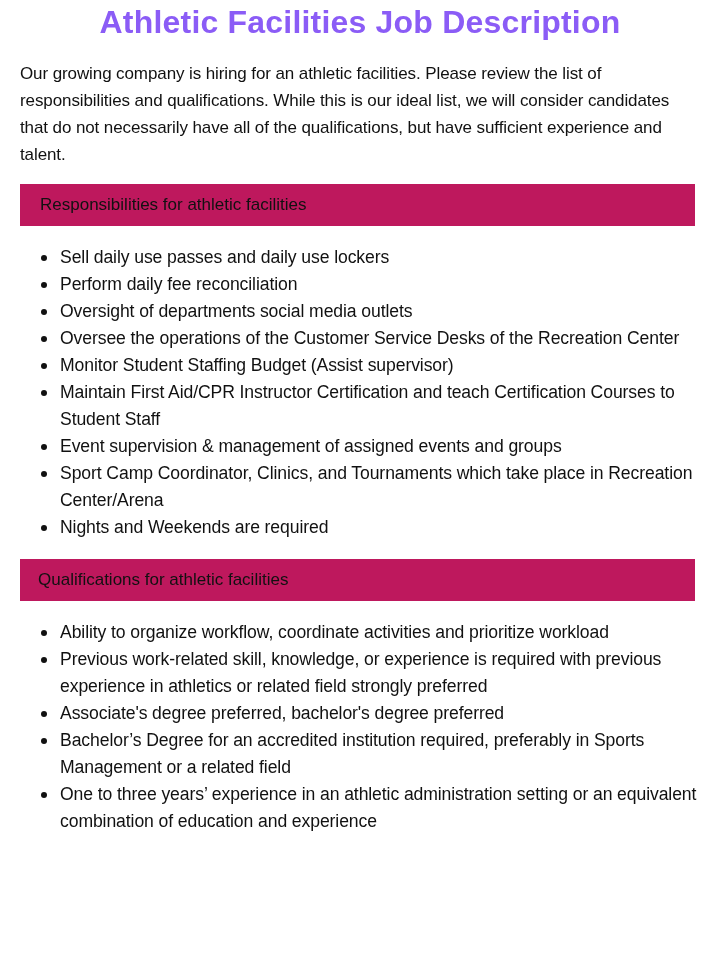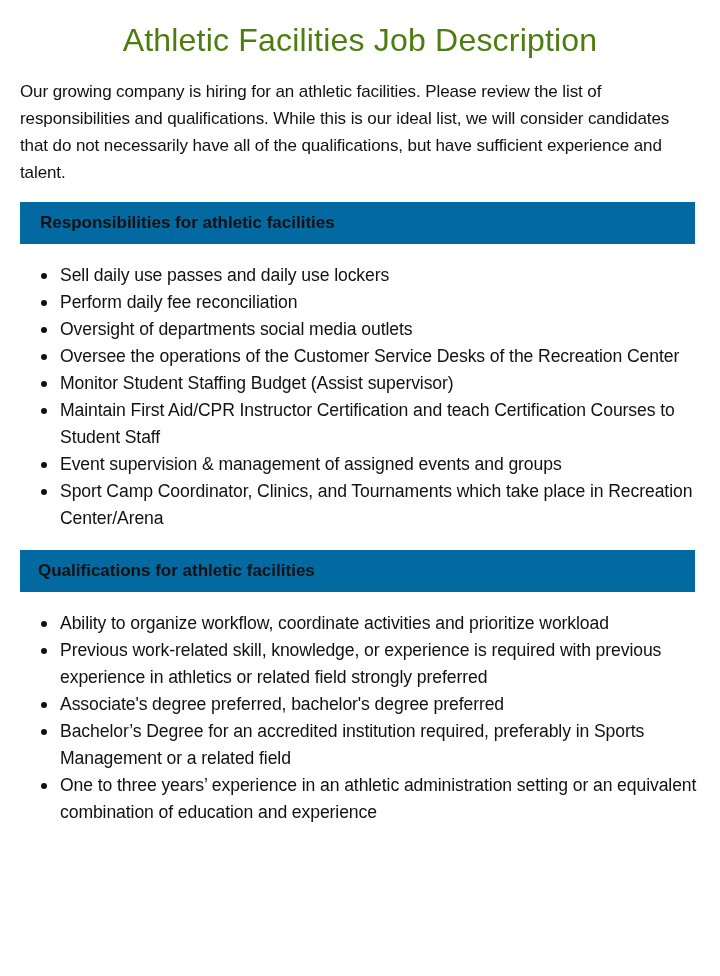--- a/index.html
+++ b/index.html
@@ -14,46 +14,46 @@
       font-family: "Liberation Sans", "DejaVu Sans", sans-serif;
       color: #111111;
     }
     .page {
       position: relative;
       width: 720px;
       padding: 0;
     }
     .title {
       margin: 0;
-      padding-top: 20px;
+      padding-top: 2px;
       height: 40px;
       line-height: 40px;
       text-align: center;
       font-size: 32px;
-      font-weight: normal;
-      color: #4d7c0f;
+      font-weight: bold;
+      color: #8b5cf6;
       letter-spacing: 0.2px;
     }
     .intro {
       margin: 18px 20px 0 20px;
       font-size: 17px;
       line-height: 27px;
       color: #111111;
       letter-spacing: -0.1px;
     }
     .section-header {
       margin: 16px 25px 16px 20px;
       height: 42px;
-      background: #0369a1;
+      background: #be185d;
       display: flex;
       align-items: center;
       padding-left: 20px;
       box-sizing: border-box;
       font-size: 17px;
-      font-weight: bold;
+      font-weight: normal;
       color: #111111;
     }
     .section-header.second {
       margin-top: 18px;
       padding-left: 18px;
     }
     ul.list {
       list-style: none;
       margin: 18px 20px 0 20px;
       padding: 0;
@@ -86,20 +86,21 @@
   <div class="section-header">Responsibilities for athletic facilities</div>
   <ul class="list">
     <li><span class="bullet"></span><span>Sell daily use passes and daily use lockers</span></li>
     <li><span class="bullet"></span><span>Perform daily fee reconciliation</span></li>
     <li><span class="bullet"></span><span>Oversight of departments social media outlets</span></li>
     <li><span class="bullet"></span><span>Oversee the operations of the Customer Service Desks of the Recreation Center</span></li>
     <li><span class="bullet"></span><span>Monitor Student Staffing Budget (Assist supervisor)</span></li>
     <li><span class="bullet"></span><span>Maintain First Aid/CPR Instructor Certification and teach Certification Courses to Student Staff</span></li>
     <li><span class="bullet"></span><span>Event supervision &amp; management of assigned events and groups</span></li>
     <li><span class="bullet"></span><span>Sport Camp Coordinator, Clinics, and Tournaments which take place in Recreation Center/Arena</span></li>
+    <li><span class="bullet"></span><span>Nights and Weekends are required</span></li>
   </ul>
 
   <div class="section-header second">Qualifications for athletic facilities</div>
   <ul class="list">
     <li><span class="bullet"></span><span>Ability to organize workflow, coordinate activities and prioritize workload</span></li>
     <li><span class="bullet"></span><span>Previous work-related skill, knowledge, or experience is required with previous experience in athletics or related field strongly preferred</span></li>
     <li><span class="bullet"></span><span>Associate's degree preferred, bachelor's degree preferred</span></li>
     <li><span class="bullet"></span><span>Bachelor’s Degree for an accredited institution required, preferably in Sports Management or a related field</span></li>
     <li><span class="bullet"></span><span>One to three years’ experience in an athletic administration setting or an equivalent combination of education and experience</span></li>
   </ul>

